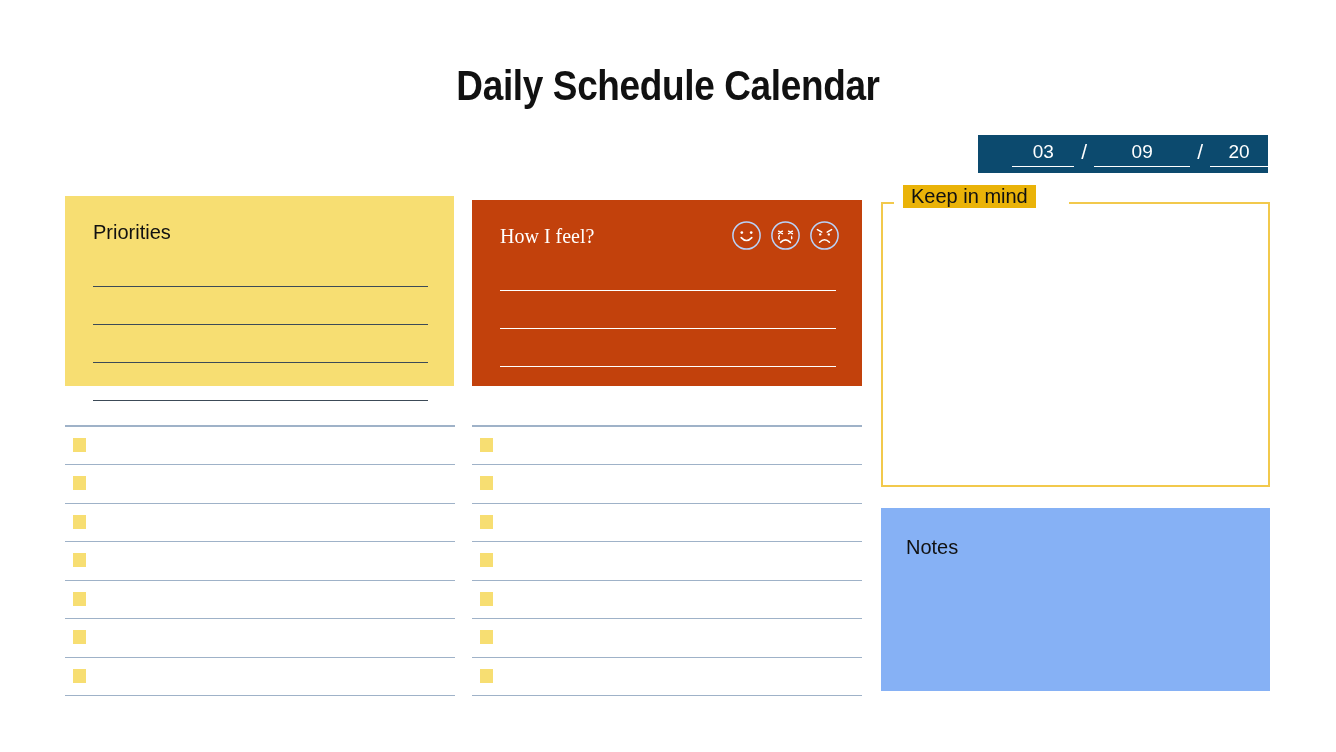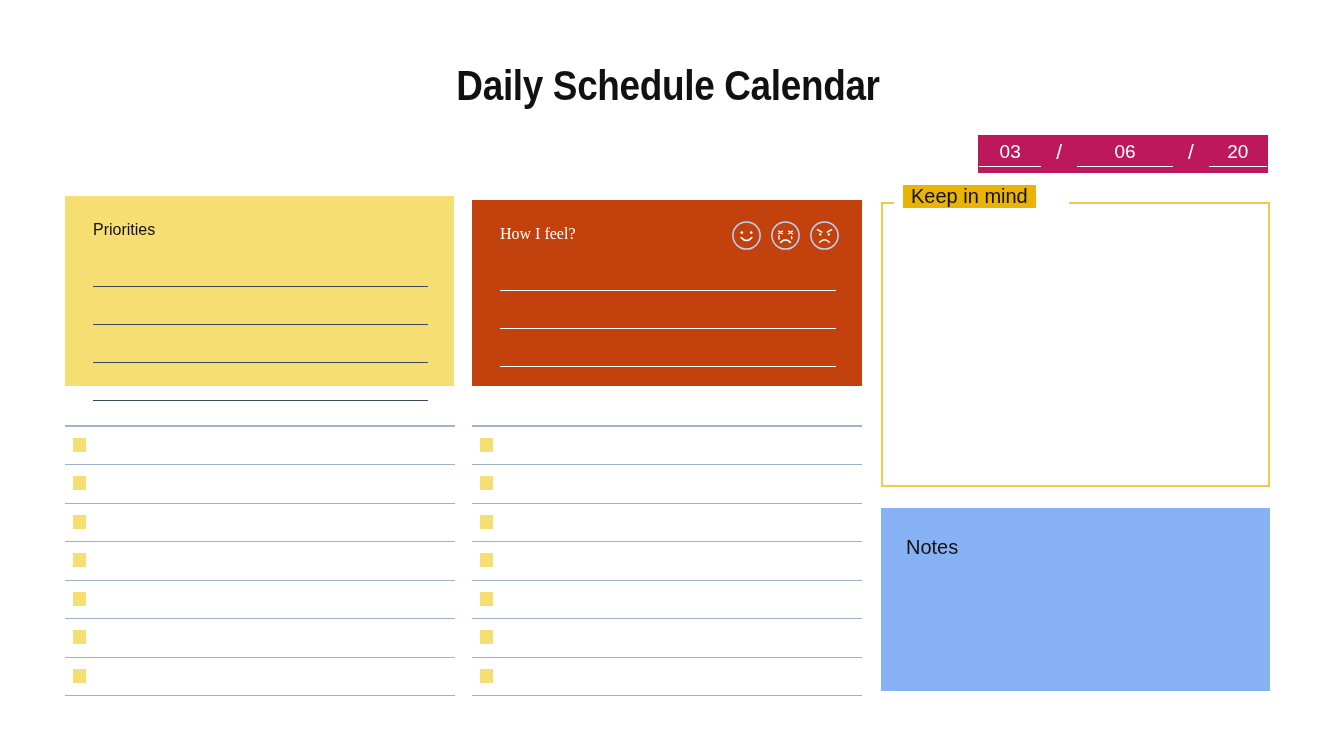--- a/index.html
+++ b/index.html
@@ -31,25 +31,25 @@
     transform: scaleX(0.88);
   }
 
   
   #date-field {
     position: absolute;
     left: 978px;
     top: 135px;
     width: 290px;
     height: 38px;
-    background: #be185d;
+    background: #0c4a6e;
     display: flex;
     align-items: center;
-    justify-content: center;
-    gap: 8px;
+    justify-content: flex-end;
+    gap: 0px;
   }
   .date-seg {
     position: relative;
     display: flex;
     align-items: flex-end;
     justify-content: center;
     color: #ffffff;
     font-size: 19px;
     line-height: 1;
     padding-bottom: 5px;
@@ -83,21 +83,21 @@
     top: 200px;
     width: 390px;
     height: 186px;
     background: #c2410c;
     font-family: Liberation Serif, serif;
   }
   .card-title {
     position: absolute;
     left: 28px;
     top: 25px;
-    font-size: 16px;
+    font-size: 20px;
     font-weight: normal;
   }
   #priorities-card .card-title { color: #111111; }
   #feelings-card .card-title { color: #ffffff; }
 
   .card-lines {
     position: absolute;
     left: 28px;
     right: 26px;
     top: 72px;
@@ -212,21 +212,21 @@
   }
 </style>
 </head>
 <body>
 
 <div id="page-title">Daily Schedule Calendar</div>
 
 <div id="date-field">
   <span class="date-seg d-day">03</span>
   <span class="date-slash">/</span>
-  <span class="date-seg d-month">06</span>
+  <span class="date-seg d-month">09</span>
   <span class="date-slash">/</span>
   <span class="date-seg d-year">20</span>
 </div>
 
 <div id="priorities-card" class="card">
   <div class="card-title">Priorities</div>
   <div class="card-lines">
     <div class="card-line"></div>
     <div class="card-line"></div>
     <div class="card-line"></div>

